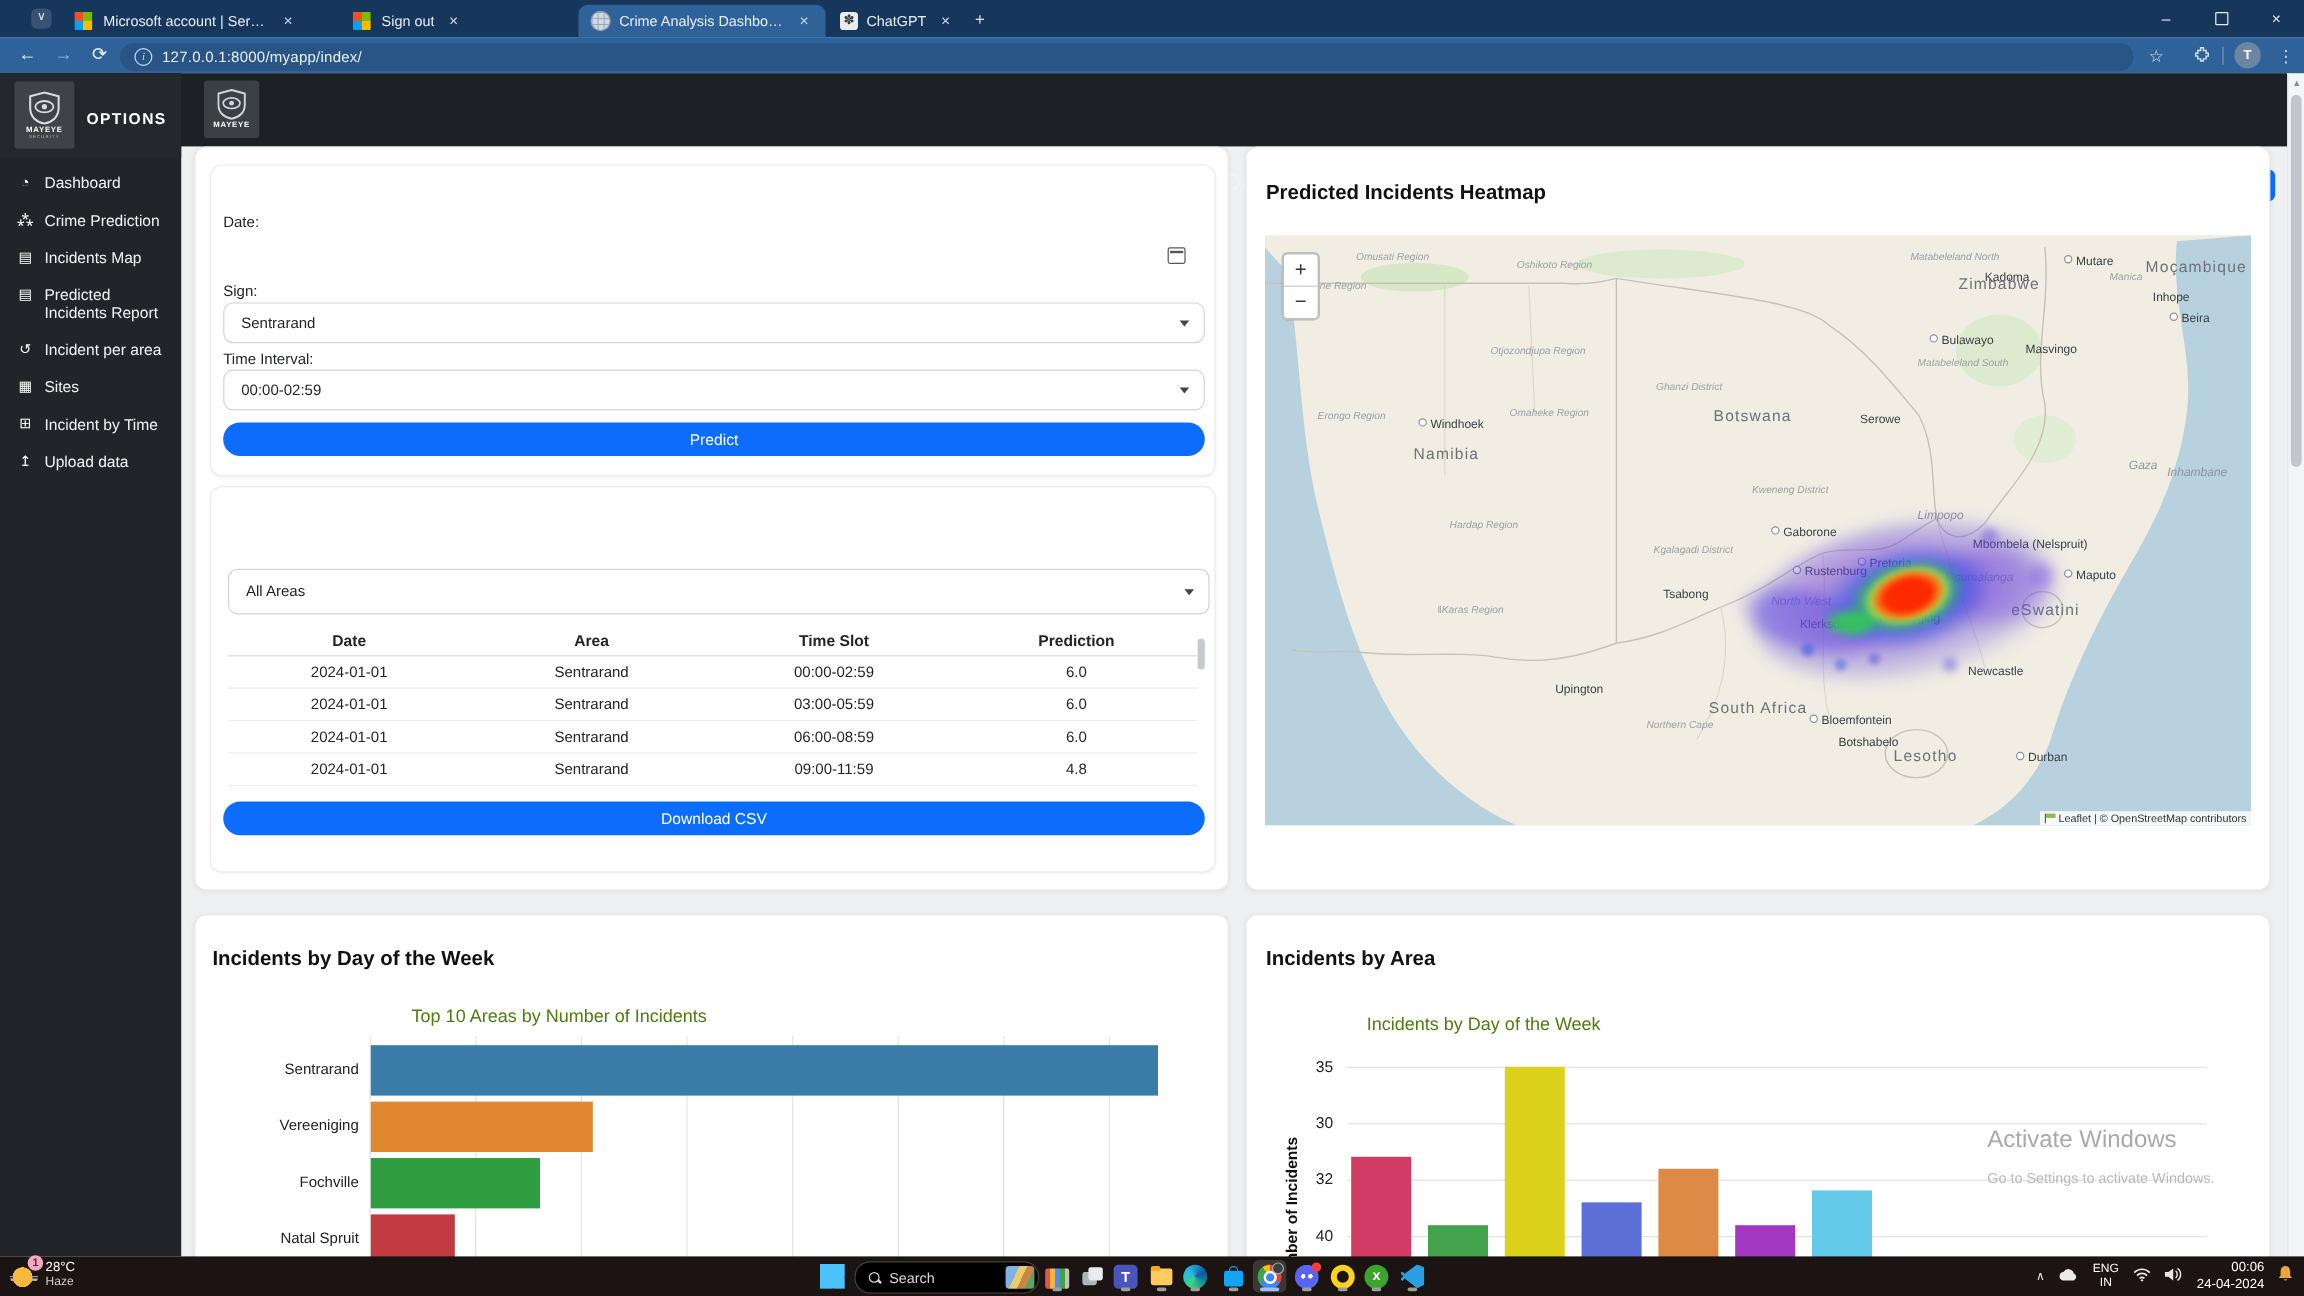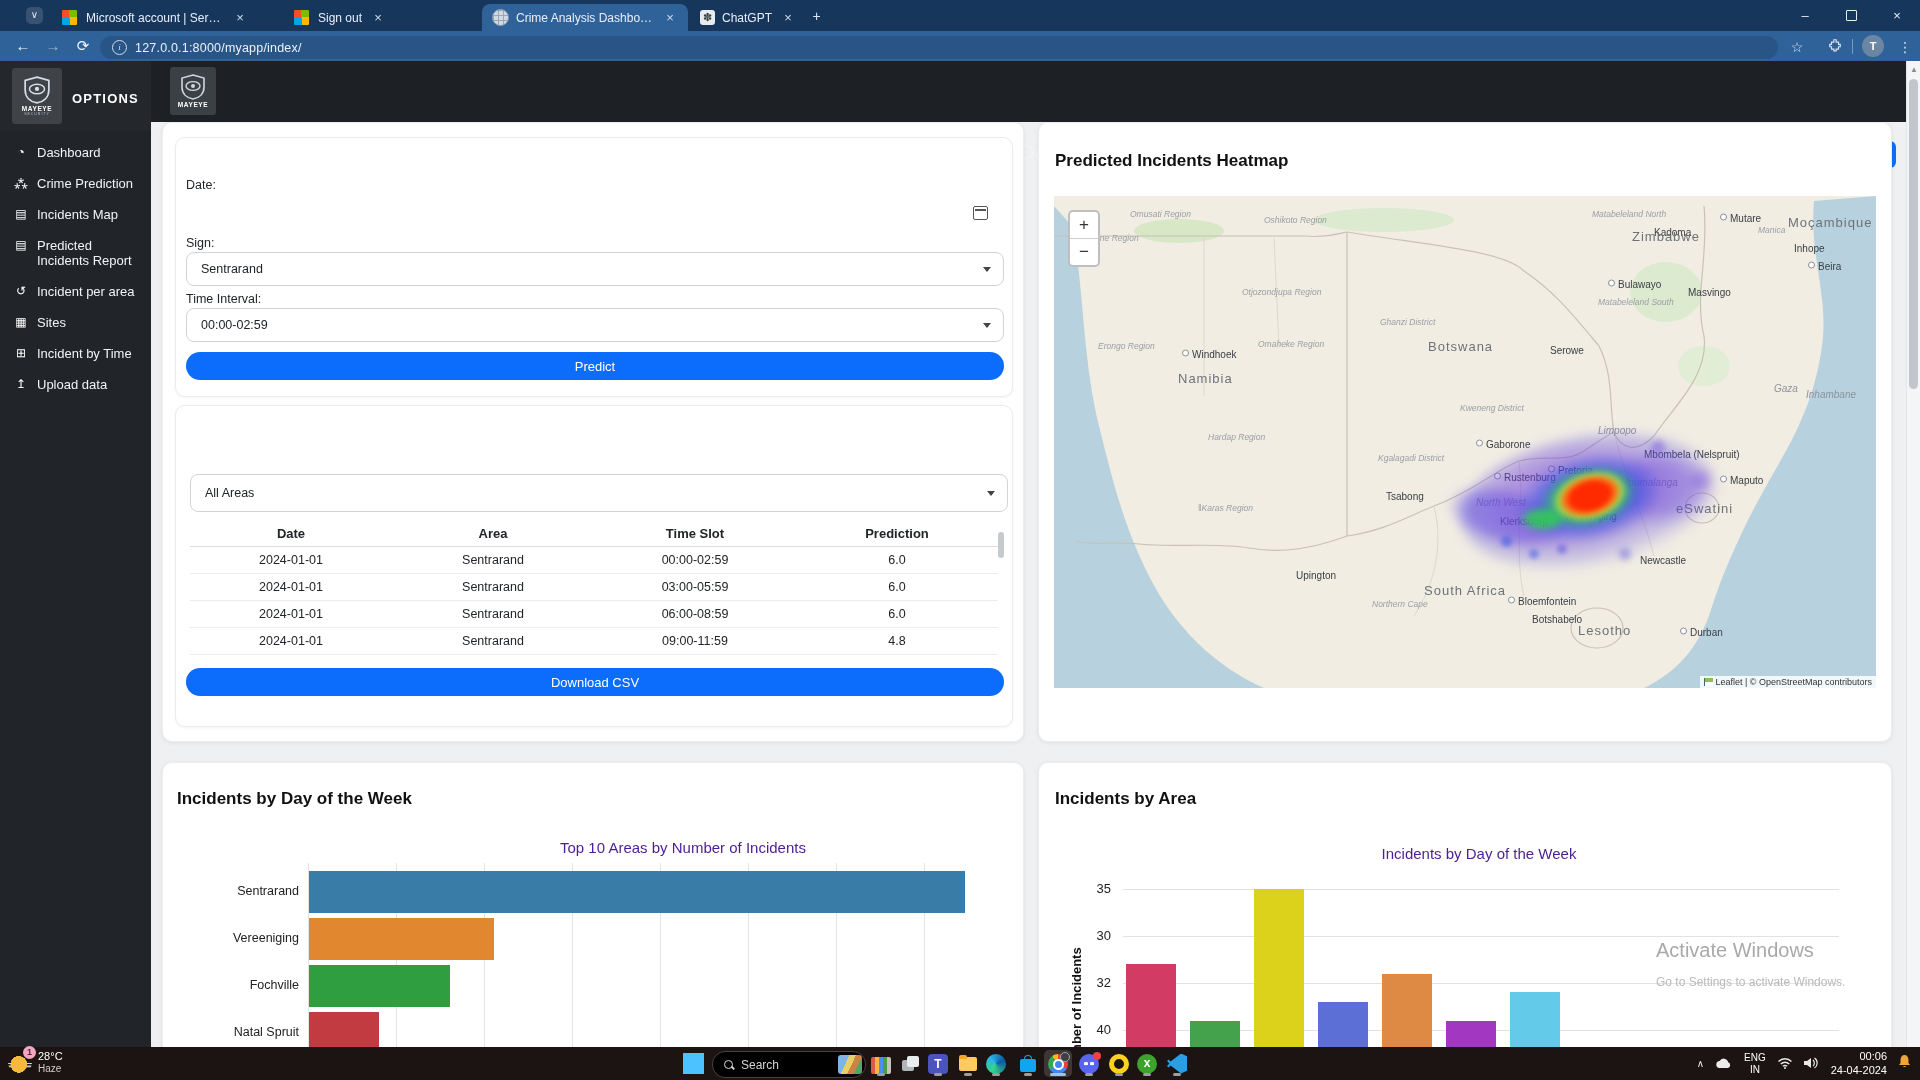--- a/index.html
+++ b/index.html
@@ -100,21 +100,21 @@
     border-radius:5px;overflow:hidden;}
   .zoomctl div{height:26px;text-align:center;line-height:26px;font-size:17px;color:#333;}
   .zoomctl div:first-child{border-bottom:1px solid #ccc;}
   .attrib{position:absolute;right:0;bottom:0;background:rgba(255,255,255,.82);font-size:9px;color:#333;
     padding:1px 4px;}
   .attrib .flag{display:inline-block;width:8px;height:8px;background:linear-gradient(180deg,#8ec04f 50%,#fff 50%);border-left:1px solid #467;vertical-align:-1px;margin-right:2px;}
   .heat{position:absolute;border-radius:50%;}
 
   
   .card-heading{position:absolute;font-size:17px;font-weight:bold;color:#111;}
-  .chart-title{position:absolute;text-align:center;font-size:15px;color:#4c1d95;}
+  .chart-title{position:absolute;font-size:15px;color:#4d7c0f;}
   .vgrid{position:absolute;width:1px;background:#e4e4e4;}
   .hgrid{position:absolute;height:1px;background:#e2e2e2;}
   .hbar{position:absolute;height:42px;}
   .hbar-label{position:absolute;width:130px;text-align:right;font-size:12.5px;color:#222;}
   .vbar{position:absolute;width:50px;}
   .ytick{position:absolute;width:30px;text-align:right;font-size:13px;color:#222;}
   .ylab{position:absolute;transform:rotate(-90deg);transform-origin:left top;font-size:13px;color:#111;font-weight:bold;white-space:nowrap;}
   .wm1{position:absolute;font-size:20px;color:#a9a9a9;}
   .wm2{position:absolute;font-size:12px;color:#b9b9b9;}
 

